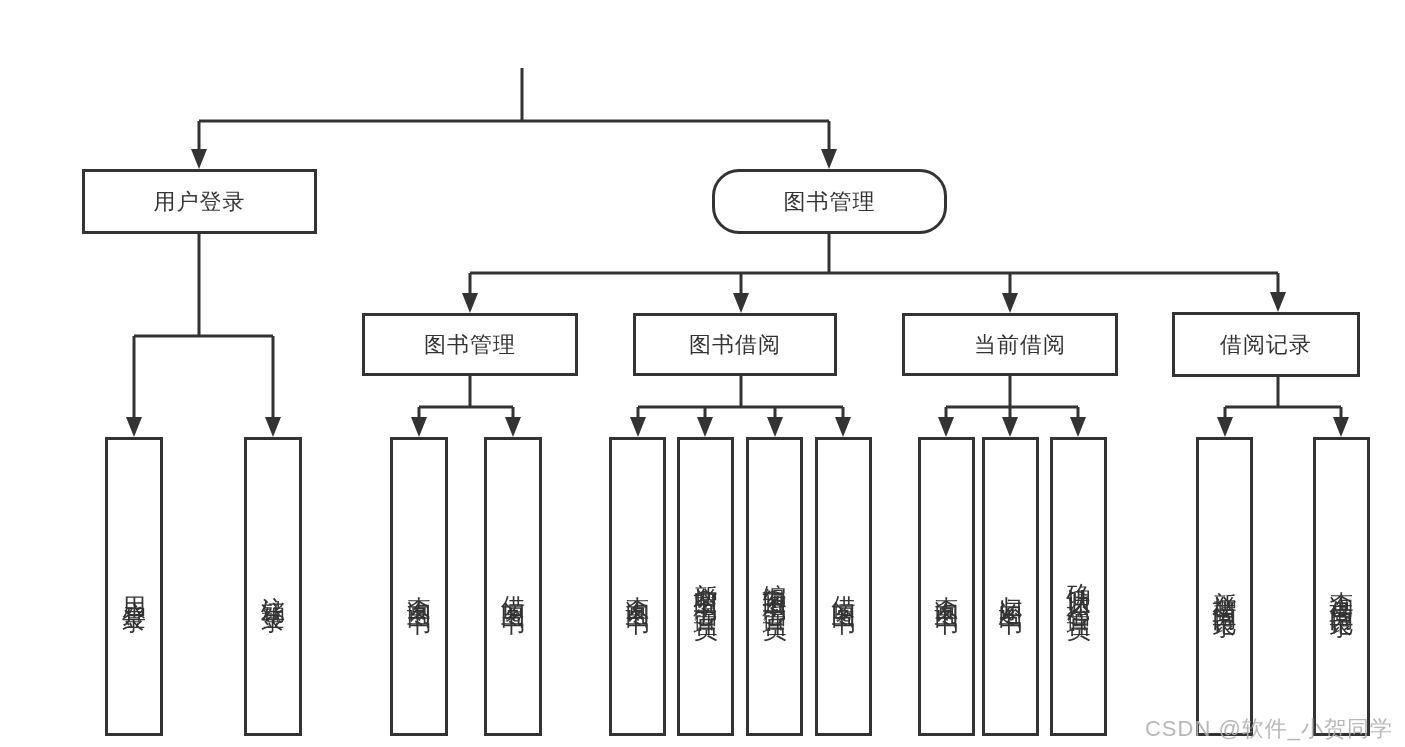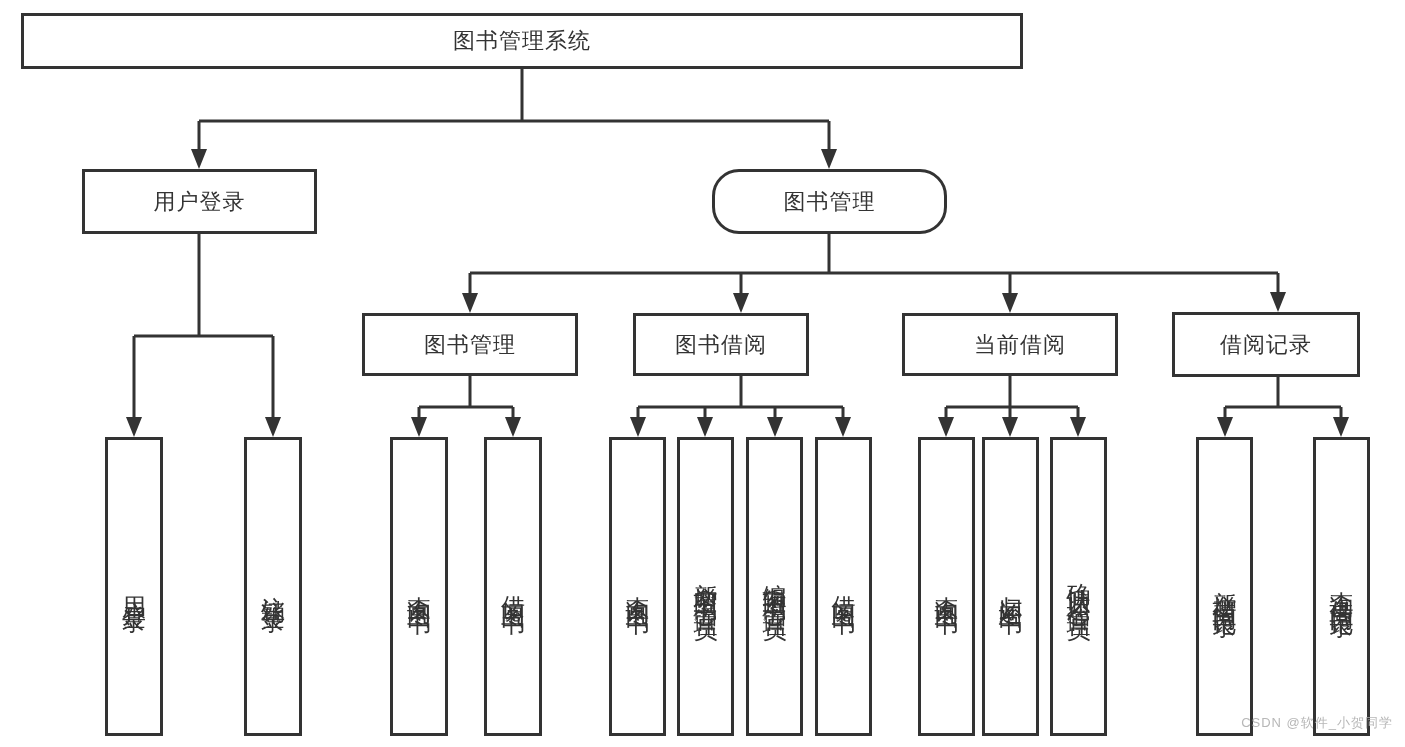--- a/index.html
+++ b/index.html
@@ -46,21 +46,21 @@
     writing-mode: vertical-rl;
     text-orientation: mixed;
     font-size: 24px;
     letter-spacing: 5px;
     line-height: 1;
   }
   .watermark {
     position: absolute;
     top: 714px;
     right: 12px;
-    font-size: 13px;
+    font-size: 22px;
     color: rgba(175, 175, 175, 0.9);
     z-index: 3;
     letter-spacing: 1px;
     white-space: nowrap;
   }
 </style>
 </head>
 <body>
 
 <div class="canvas">
@@ -105,35 +105,32 @@
 
       <polygon points="938,417 954,417 946,437"></polygon>
       <polygon points="1002,417 1018,417 1010,437"></polygon>
       <polygon points="1070,417 1086,417 1078,437"></polygon>
 
       <polygon points="1217,417 1233,417 1225,437"></polygon>
       <polygon points="1333,417 1349,417 1341,437"></polygon>
     </g>
   </svg>
 
-  <div class="node h" style="left:21px; top:13px; width:1002px; height:56px;">
-    <span>图书管理系统</span>
-  </div>
 
   <div class="node h" style="left:82px; top:169px; width:235px; height:65px;">
     <span>用户登录</span>
   </div>
   <div class="node h" style="left:712px; top:169px; width:235px; height:65px;border-radius:27px;">
     <span>图书管理</span>
   </div>
 
   <div class="node h" style="left:362px; top:313px; width:216px; height:63px;">
     <span>图书管理</span>
   </div>
-  <div class="node h" style="left:633px; top:313px; width:176px; height:63px;">
+  <div class="node h" style="left:633px; top:313px; width:204px; height:63px;">
     <span>图书借阅</span>
   </div>
   <div class="node h" style="left:902px; top:313px; width:216px; height:63px;padding-left:20px;">
     <span>当前借阅</span>
   </div>
   <div class="node h" style="left:1172px; top:312px; width:188px; height:65px;">
     <span>借阅记录</span>
   </div>
 
   <div class="node leaf" style="left:105px;">

